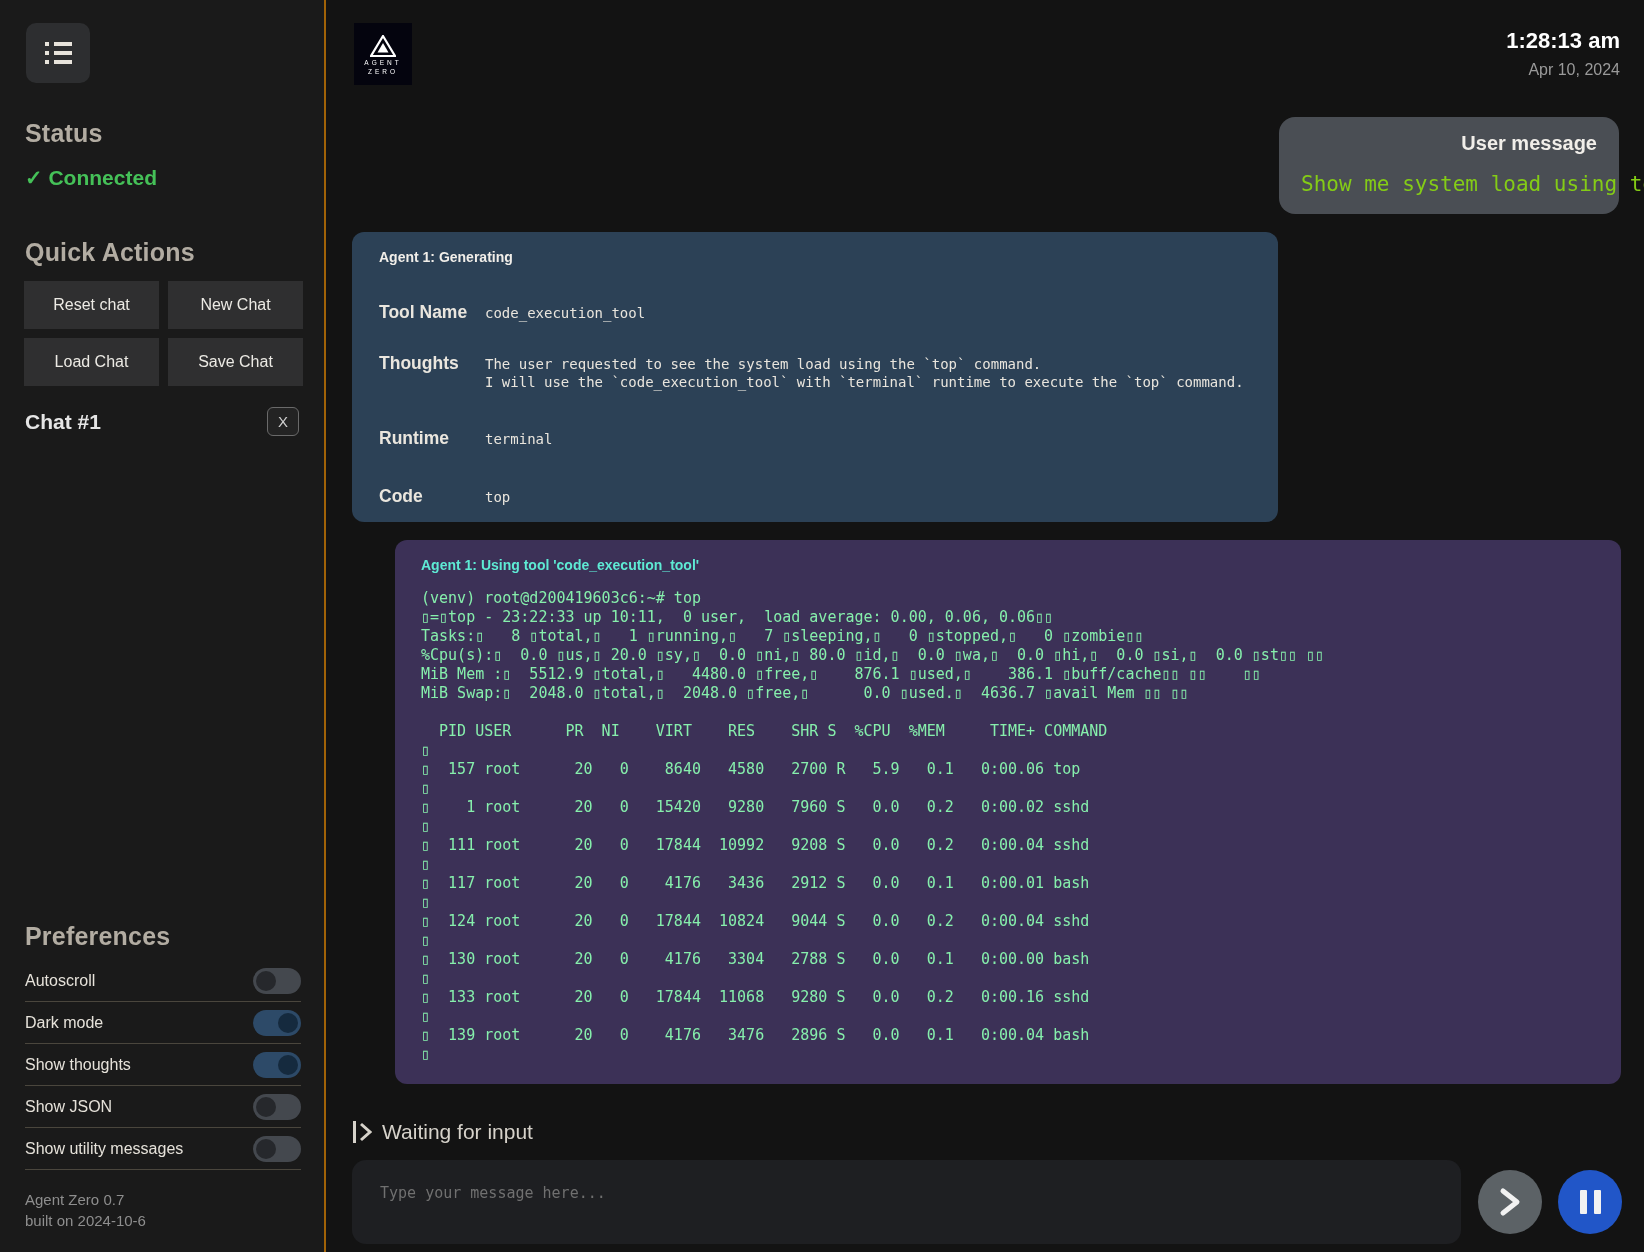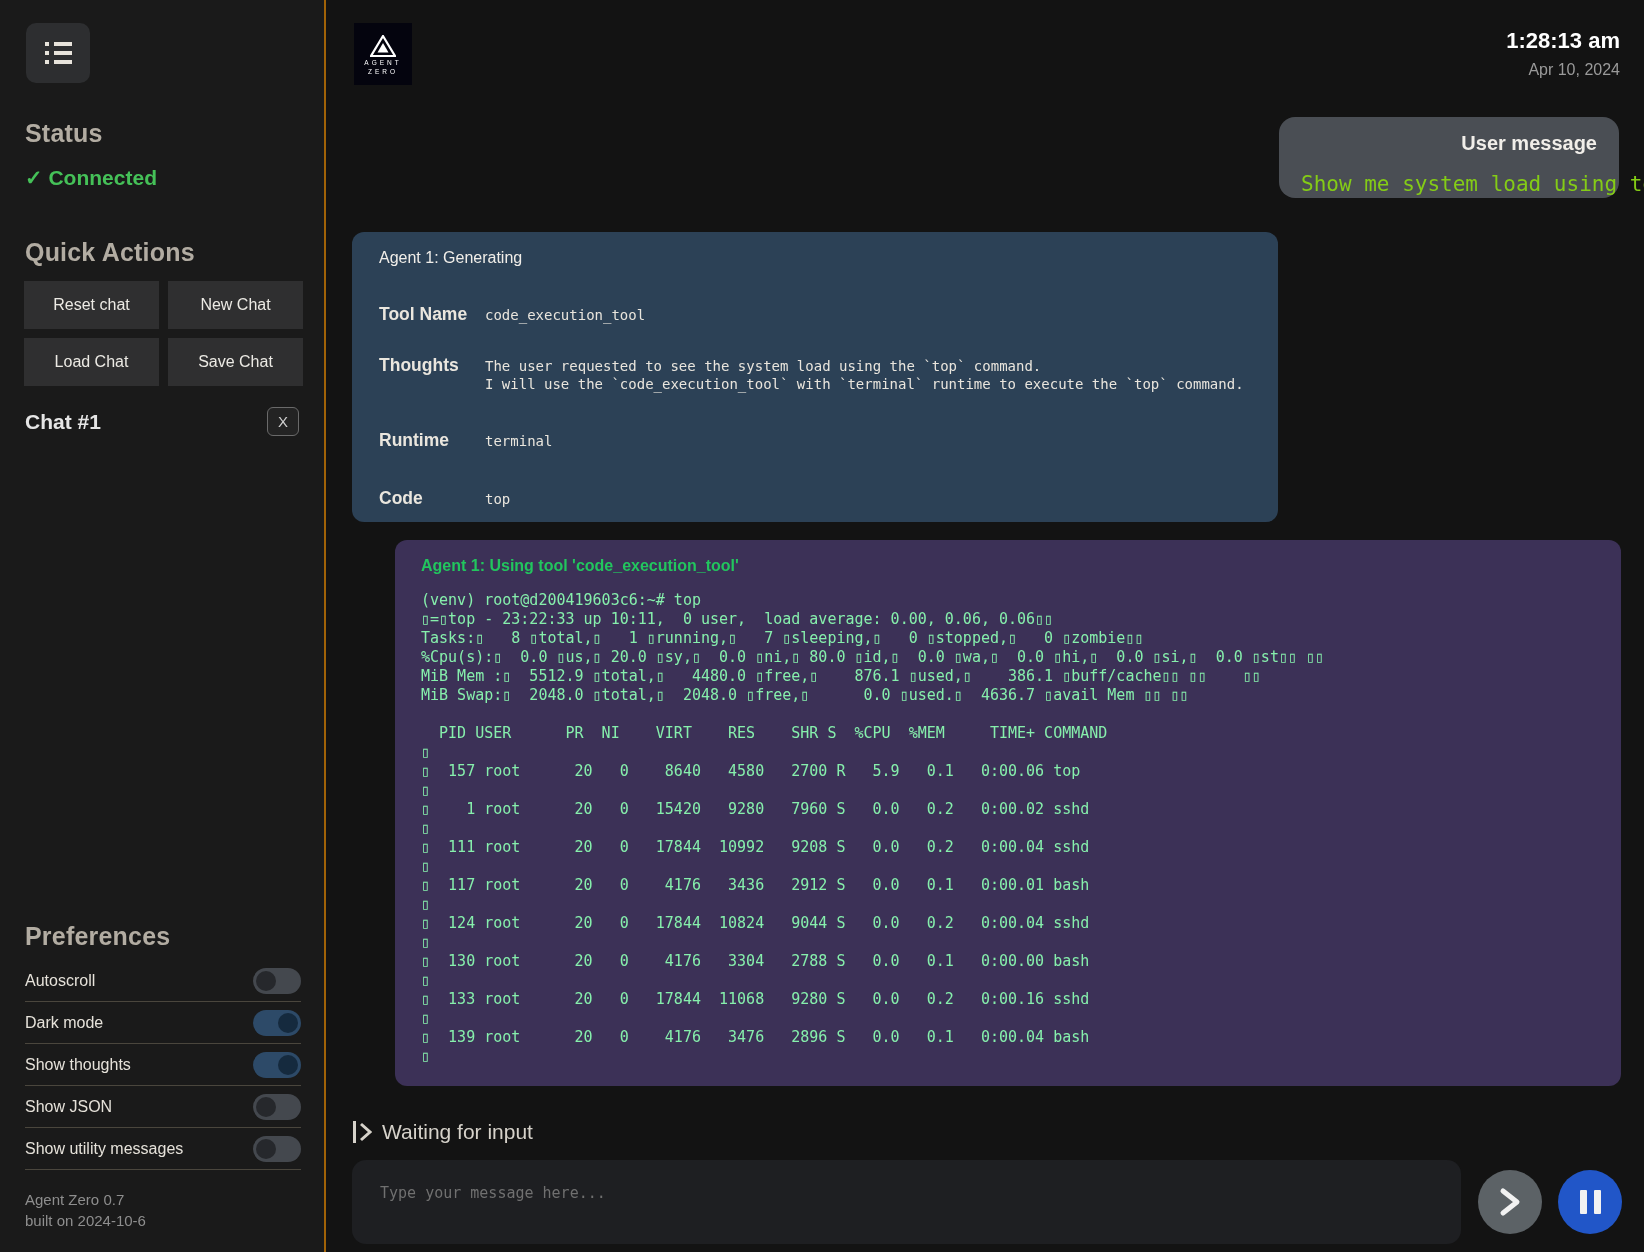--- a/index.html
+++ b/index.html
@@ -80,45 +80,45 @@
     background:#04040e; display:flex; flex-direction:column;
     align-items:center; justify-content:center; gap:2px;
   }
   .logo-tri { margin-top:2px; }
   .logo-txt { color:#fff; font-size:6.5px; letter-spacing:3px; line-height:7px; text-align:center; }
   .clock { position:absolute; right:24px; top:28px; text-align:right; }
   .clock-time { font-size:22px; font-weight:600; color:#ffffff; }
   .clock-date { font-size:16px; color:#9a9a9a; margin-top:7px; }
   .user-bubble {
     position:absolute; right:25px; top:117px; width:340px;
-    background:#4a4e54; border-radius:16px; padding:15px 22px 2px;
+    background:#4a4e54; border-radius:16px; padding:15px 22px 18px;
     text-align:right;
   }
   .user-bubble-title { font-size:20px; font-weight:700; color:#f1eee9; }
   .user-bubble-text {
     margin-top:17px; font-family:"DejaVu Sans Mono",monospace;
     font-size:21px; color:#84cc16; white-space:pre;
   }
   .gen-box {
     position:absolute; left:26px; top:232px; width:926px; height:290px;
     background:#2c4156; border-radius:12px; padding:17px 27px;
   }
-  .gen-title { font-size:16px; font-weight:400; color:#f1eee9; }
+  .gen-title { font-size:14px; font-weight:700; color:#f1eee9; }
   .gen-row { display:grid; grid-template-columns:106px 1fr; margin-top:30px; }
   .gen-row .g-label { font-size:17.5px; font-weight:700; color:#eae6de; }
   .gen-row .g-value {
     font-family:"DejaVu Sans Mono",monospace; font-size:14px; line-height:18px;
     color:#e9e5dd; white-space:pre-wrap; padding-top:2px;
   }
   .gen-row.r2,.gen-row.r3,.gen-row.r4 { margin-top:37px; }
   .tool-box {
     position:absolute; left:69px; top:540px; width:1226px;
     background:#3c3157; border-radius:12px; padding:17px 26px 20px;
   }
-  .tool-title { font-size:16px; font-weight:700; color:#22c55e; }
+  .tool-title { font-size:14px; font-weight:700; color:#5eead4; }
   .terminal {
     margin-top:16px; font-family:"DejaVu Sans Mono",monospace;
     font-size:15px; line-height:19px; color:#86efac; white-space:pre;
   }
   
   .bottom-bar {
     position:absolute; left:326px; top:1106px; width:1318px; height:146px;
     background:#131313;
   }
   .waiting { position:absolute; left:27px; top:14px; display:flex; align-items:center; gap:10px; }

